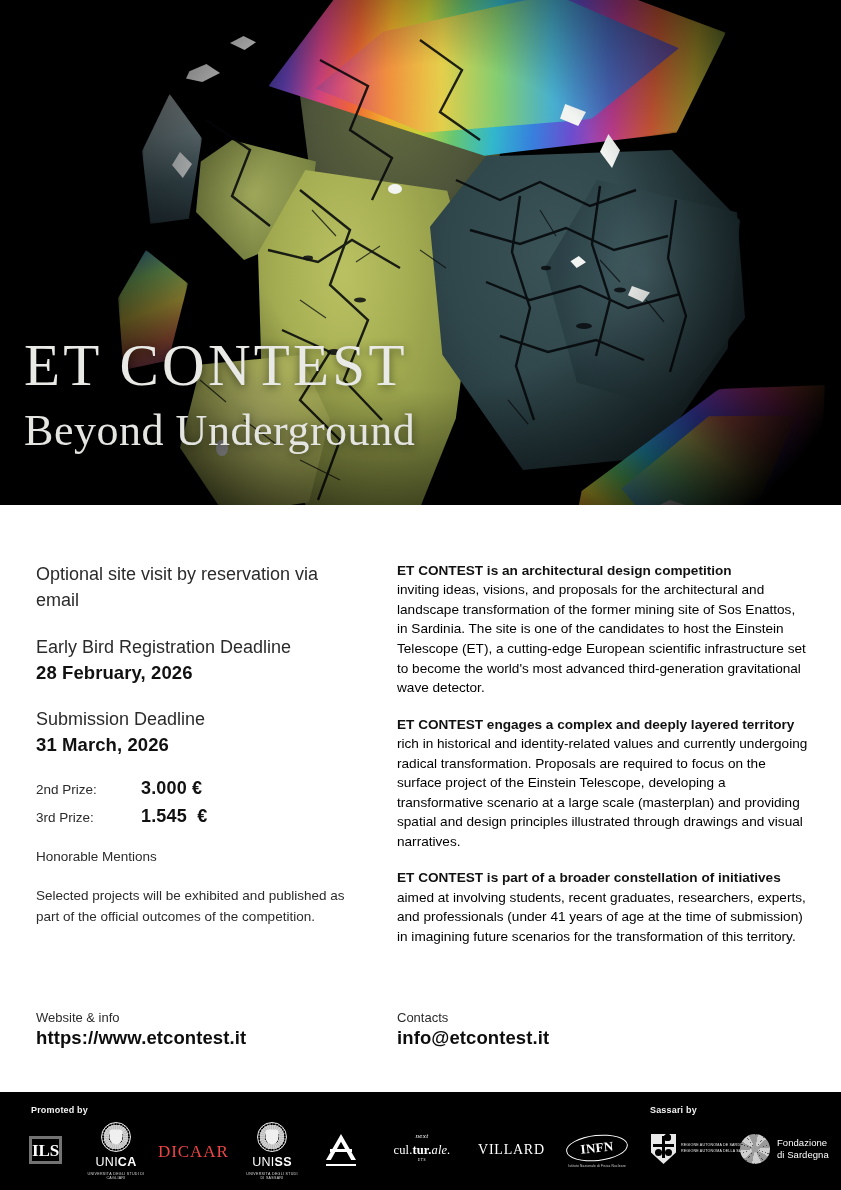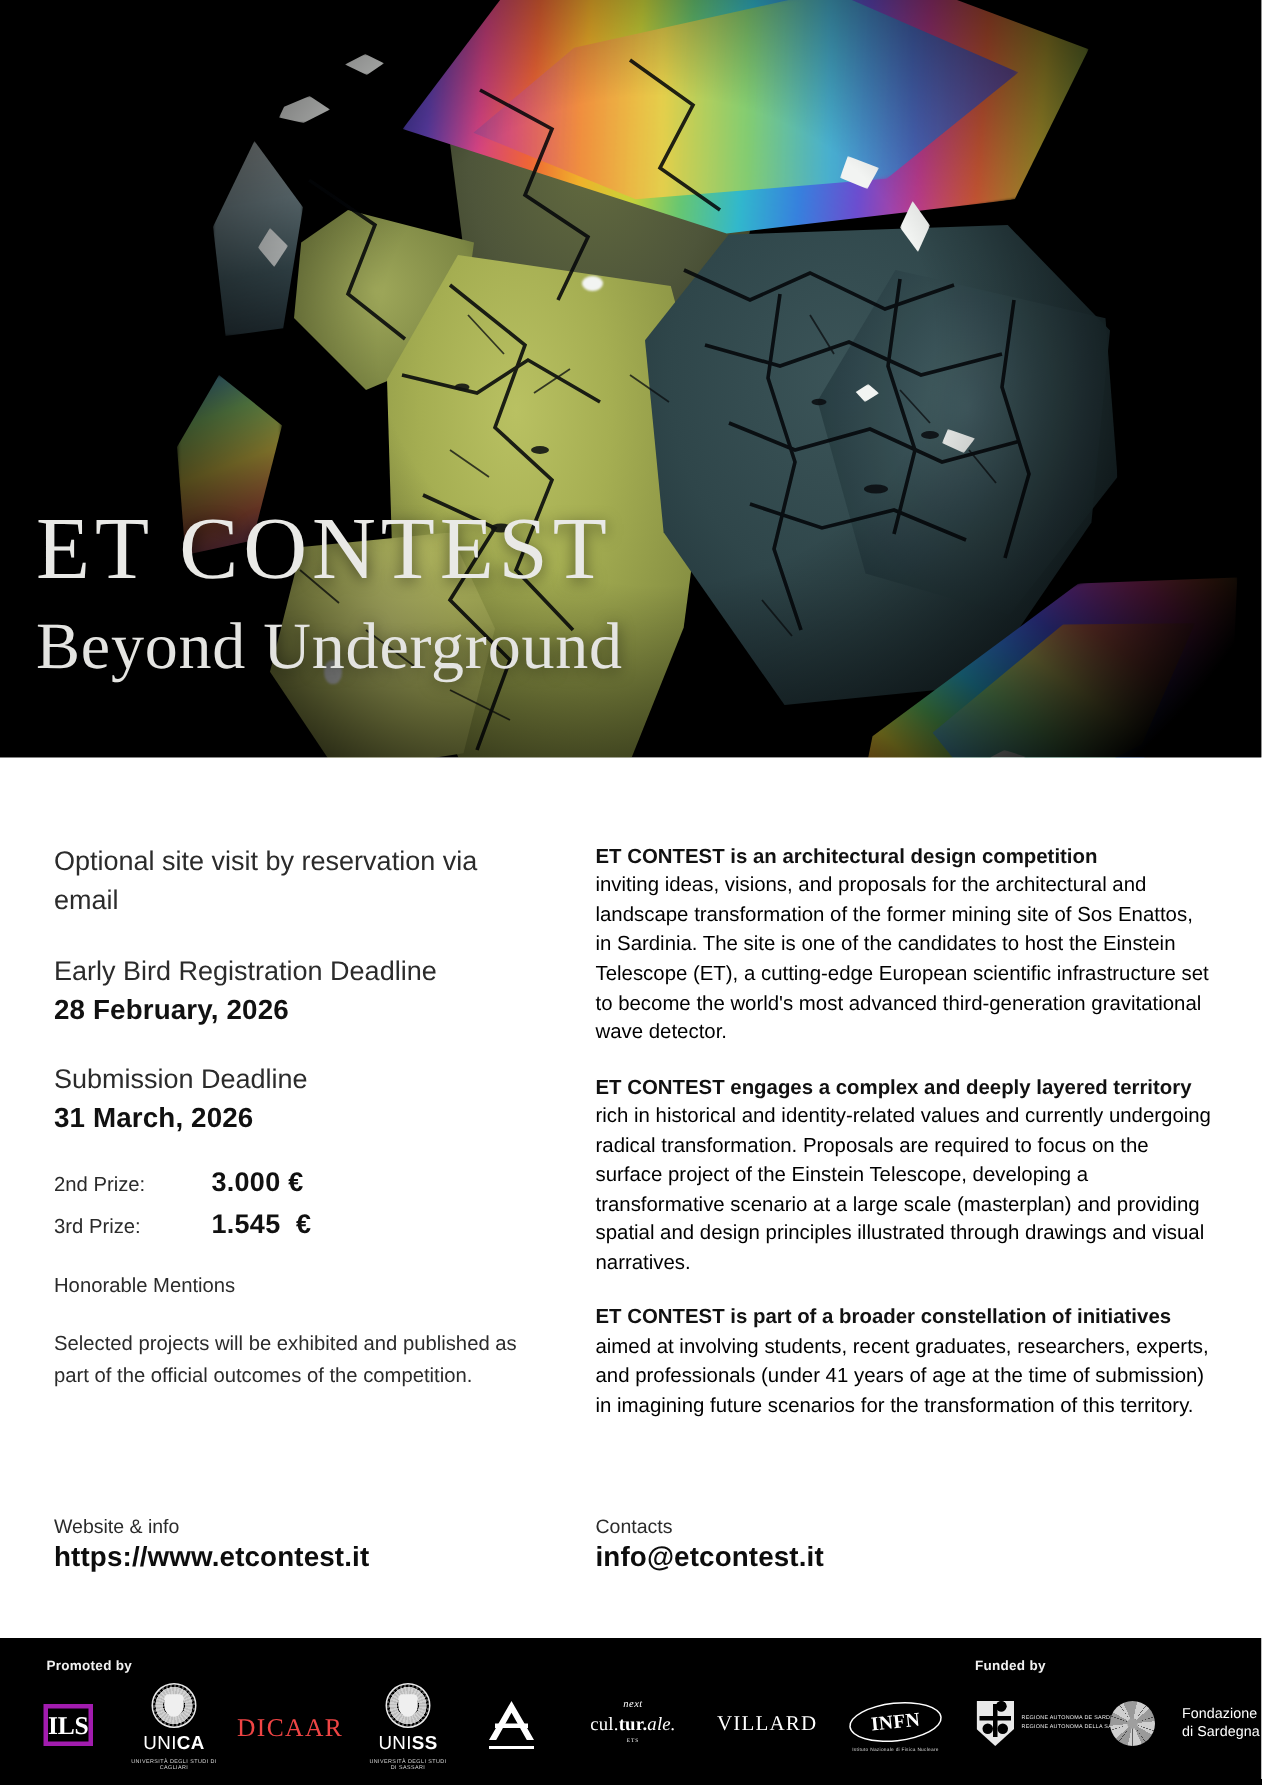--- a/index.html
+++ b/index.html
@@ -203,21 +203,21 @@
     position:absolute; font-size:9px; font-weight:700; color:#f2f2f2;
     letter-spacing:.02em;
   }
   .f-label.promoted{ left:31px; top:13px; }
   .f-label.funded{ left:650px; top:13px; }
 
   .logos{ position:absolute; left:0; top:30px; width:841px; height:62px; }
   .logo{ position:absolute; color:#fff; text-align:center; }
 
   .ils-box{
-    width:33px; height:28px; border:3px solid #a21caf; background:#000;
+    width:33px; height:28px; border:3px solid #737373; background:#000;
     display:flex; align-items:center; justify-content:center;
     font-family:"Liberation Serif", serif; font-weight:700;
     font-size:17px; letter-spacing:-.01em; line-height:1; color:#fff;
   }
 
   .seal{
     width:30px; height:30px; border-radius:50%;
     border:1.5px solid #e8e8e8; margin:0 auto;
     background:
       repeating-conic-gradient(from 0deg, rgba(255,255,255,.30) 0deg 6deg, rgba(0,0,0,0) 6deg 12deg),
@@ -291,21 +291,21 @@
   .shield i:nth-child(3){ left:4px; top:15px; }
   .shield i:nth-child(4){ left:14px; top:15px; }
   .shield b{
     position:absolute; left:11px; top:2px; width:2.5px; height:22px; background:#000;
   }
   .shield u{
     position:absolute; left:2px; top:10px; width:21px; height:2.5px; background:#000;
   }
   .ras-txt{ font-size:3.6px; line-height:1.6; letter-spacing:.05em; text-transform:uppercase; color:#ededed; text-align:left; }
 
-  .fds-row{ display:flex; align-items:center; gap:18px; }
+  .fds-row{ display:flex; align-items:center; gap:7px; }
   .fds-mark{
     width:30px; height:30px; border-radius:50%;
     background:
       repeating-conic-gradient(from 12deg, #cfcfcf 0deg 36deg, #9a9a9a 36deg 72deg),
       #bbb;
     position:relative;
   }
   .fds-mark::before{
     content:""; position:absolute; inset:0; border-radius:50%;
     background:repeating-conic-gradient(from 0deg, rgba(0,0,0,.55) 0deg 2deg, rgba(0,0,0,0) 2deg 36deg);
@@ -440,21 +440,21 @@
     </div>
     <div class="contact-col second">
       <div class="contact-label">Contacts</div>
       <div class="contact-value">info@etcontest.it</div>
     </div>
   </div>
 </div>
 
 <div class="footer">
   <div class="f-label promoted">Promoted by</div>
-  <div class="f-label funded">Funded by</div>
+  <div class="f-label funded">Sassari by</div>
 
   <div class="logos">
 
     <div class="logo" style="left:29px; top:14px;">
       <div class="ils-box">ILS</div>
     </div>
 
     <div class="logo" style="left:86px; top:0px; width:60px;text-align:center;">
       <div class="seal"></div>
       <div class="uni-name"><span>UNI</span><b>CA</b></div>

